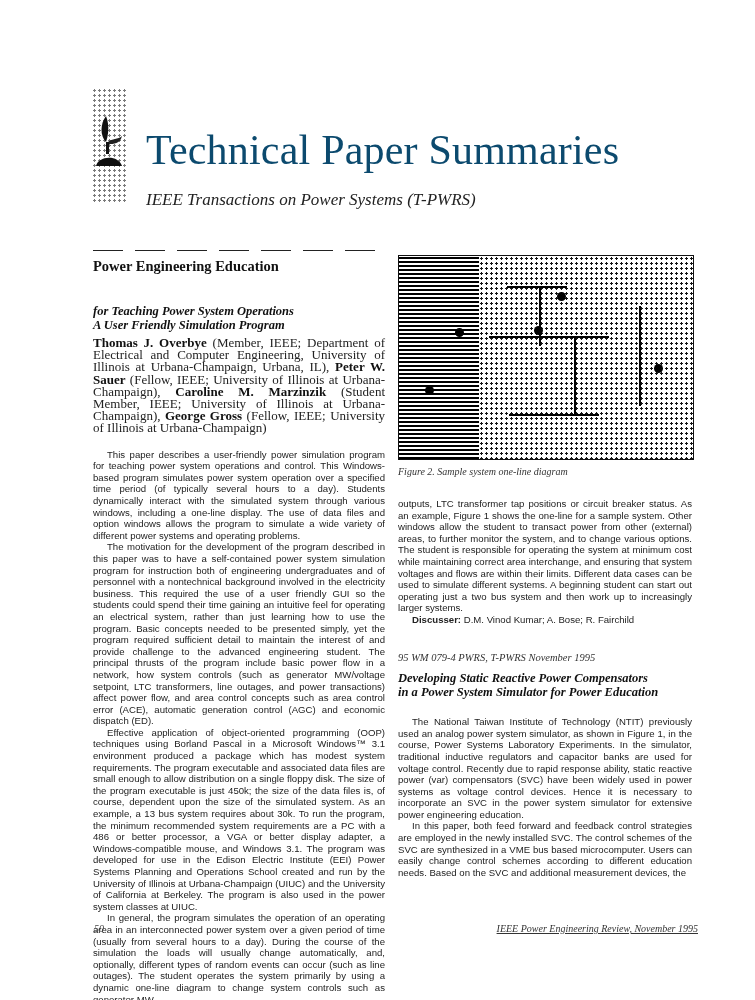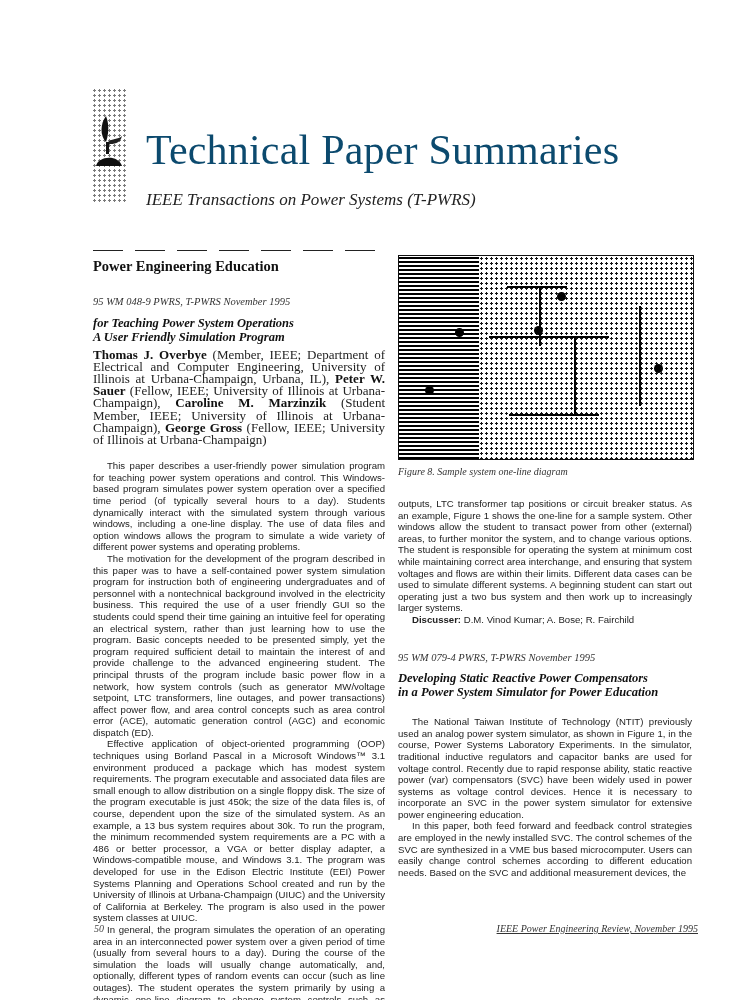--- a/index.html
+++ b/index.html
@@ -55,21 +55,20 @@
     <path d="M4 52 C6 42, 26 40, 30 52 Z" fill="#111"></path>
   </svg>
 </div>
 <div class="title">Technical Paper Summaries</div>
 <div class="subtitle">IEEE Transactions on Power Systems (T-PWRS)</div>
 
 <div class="rule-dashed"></div>
 <div class="section">Power Engineering Education</div>
 
 <div class="col" style="left:93px; top:296px; width:292px;">
-  <div class="ref">95 WM 048-9 PWRS, T-PWRS November 1995</div>
   <div style="height:8px"></div>
   <div class="ptitle">
     <div>for Teaching Power System Operations</div>
     <div>A User Friendly Simulation Program</div>
   </div>
   <div style="height:5px"></div>
   <div class="authors">
     <b>Thomas J. Overbye</b><span> (Member, IEEE; Department of Electrical and Computer Engineering, University of Illinois at Urbana-Champaign, Urbana, IL), </span><b>Peter W. Sauer</b><span> (Fellow, IEEE; University of Illinois at Urbana-Champaign), </span><b>Caroline M. Marzinzik</b><span> (Student Member, IEEE; University of Illinois at Urbana-Champaign), </span><b>George Gross</b><span> (Fellow, IEEE; University of Illinois at Urbana-Champaign)</span>
   </div>
   <div style="height:14px"></div>
@@ -87,21 +86,21 @@
   <div class="line" style="left:90px; top:80px; width:120px; height:1.5px;"></div>
   <div class="line" style="left:175px; top:80px; width:1.5px; height:80px;"></div>
   <div class="line" style="left:110px; top:158px; width:90px; height:1.5px;"></div>
   <div class="line" style="left:240px; top:50px; width:1.5px; height:100px;"></div>
   <div class="gen" style="left:158px; top:36px;"></div>
   <div class="gen" style="left:135px; top:70px;"></div>
   <div class="gen" style="left:26px; top:130px;"></div>
   <div class="gen" style="left:56px; top:72px;"></div>
   <div class="gen" style="left:255px; top:108px;"></div>
 </div>
-<div class="caption">Figure 8. Sample system one-line diagram</div>
+<div class="caption">Figure 2. Sample system one-line diagram</div>
 
 <div class="col" style="left:398px; top:498px; width:294px;">
   <div>outputs, LTC transformer tap positions or circuit breaker status. As an example, Figure 1 shows the one-line for a sample system. Other windows allow the student to transact power from other (external) areas, to further monitor the system, and to change various options. The student is responsible for operating the system at minimum cost while maintaining correct area interchange, and ensuring that system voltages and flows are within their limits. Different data cases can be used to simulate different systems. A beginning student can start out operating just a two bus system and then work up to increasingly larger systems.</div>
   <div style="text-indent:14px;"><b>Discusser:</b><span> D.M. Vinod Kumar; A. Bose; R. Fairchild</span></div>
   <div style="height:26px"></div>
   <div class="ref">95 WM 079-4 PWRS, T-PWRS November 1995</div>
   <div style="height:8px"></div>
   <div class="ptitle">
     <div>Developing Static Reactive Power Compensators</div>
     <div>in a Power System Simulator for Power Education</div>

